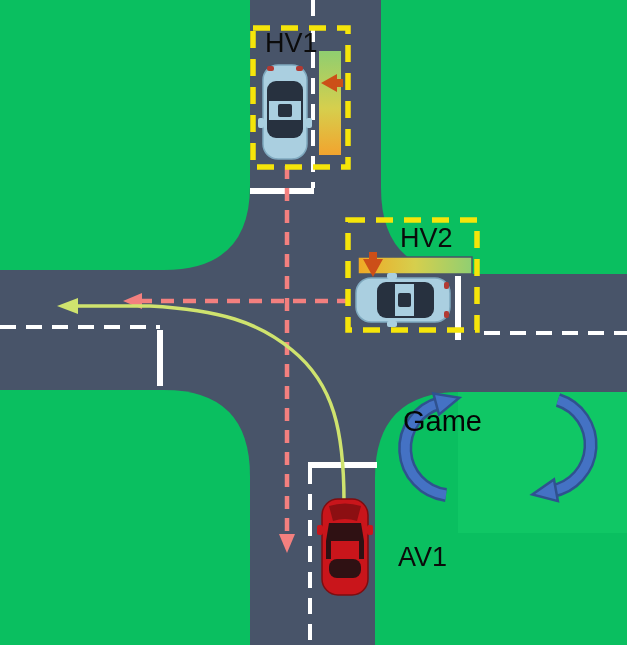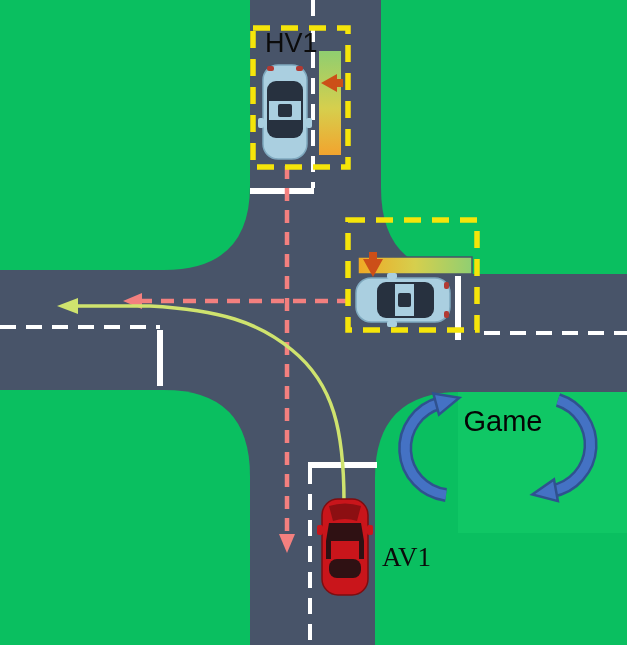--- a/index.html
+++ b/index.html
@@ -19,21 +19,20 @@
     font-weight: 400;
     letter-spacing: 0px;
     white-space: nowrap;
     user-select: none;
   }
   #game-annotation {
     position: absolute;
     left: 403px;
     top: 404px;
     width: 200px;
-    text-align: center;
     color: #050505;
     font-size: 29px;
     line-height: 34px;
   }
 </style>
 </head>
 <body>
 
 <div id="stage">
 
@@ -125,19 +124,20 @@
 
     <g>
       <path d="M446 495 A47 47 0 0 1 440 403" stroke="#2f528f" stroke-width="14" fill="none"></path>
       <path d="M446 495 A47 47 0 0 1 440 403" stroke="#4472c4" stroke-width="9" fill="none" marker-end="url(#cycHead)"></path>
       <path d="M558 400 A47 47 0 0 1 552 491" stroke="#2f528f" stroke-width="14" fill="none"></path>
       <path d="M558 400 A47 47 0 0 1 552 491" stroke="#4472c4" stroke-width="9" fill="none" marker-end="url(#cycHead)"></path>
     </g>
   </svg>
 
   <div class="label" style="left:265px; top:28px;">HV1</div>
-  <div class="label" style="left:382px; top:542px;font-family:Liberation Serif, serif;">AV1</div>
+  <div class="label" style="left:400px; top:223px;">HV2</div>
+  <div class="label" style="left:398px; top:542px;">AV1</div>
 
   <div id="game-annotation">
     <div>Game</div>
   </div>
 
 </div>
 
 </body></html>

